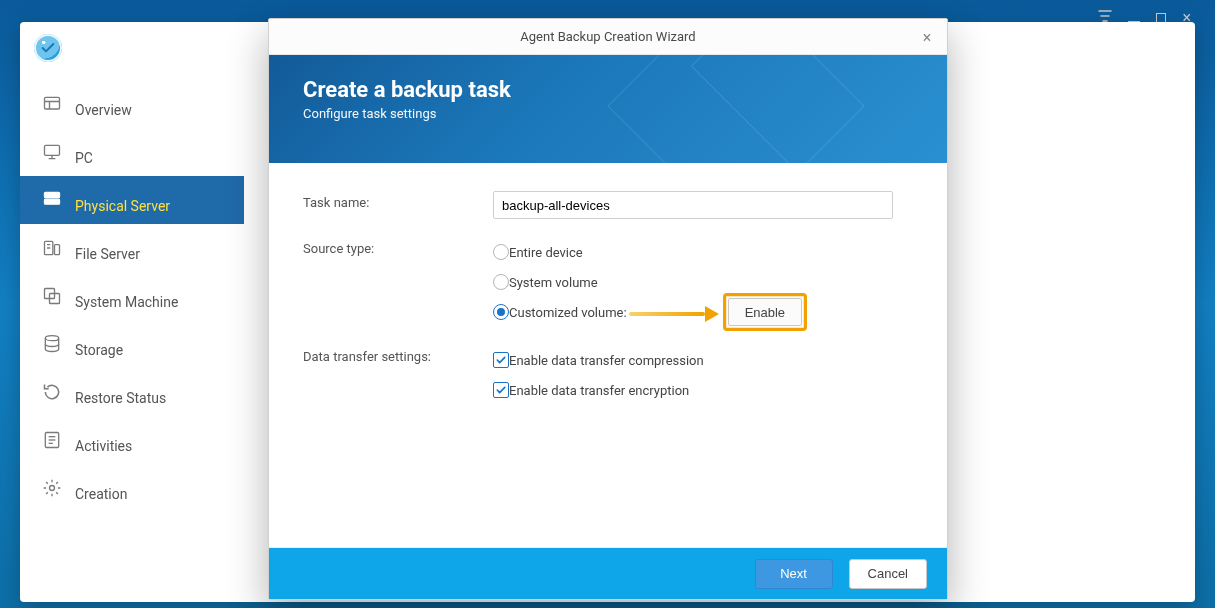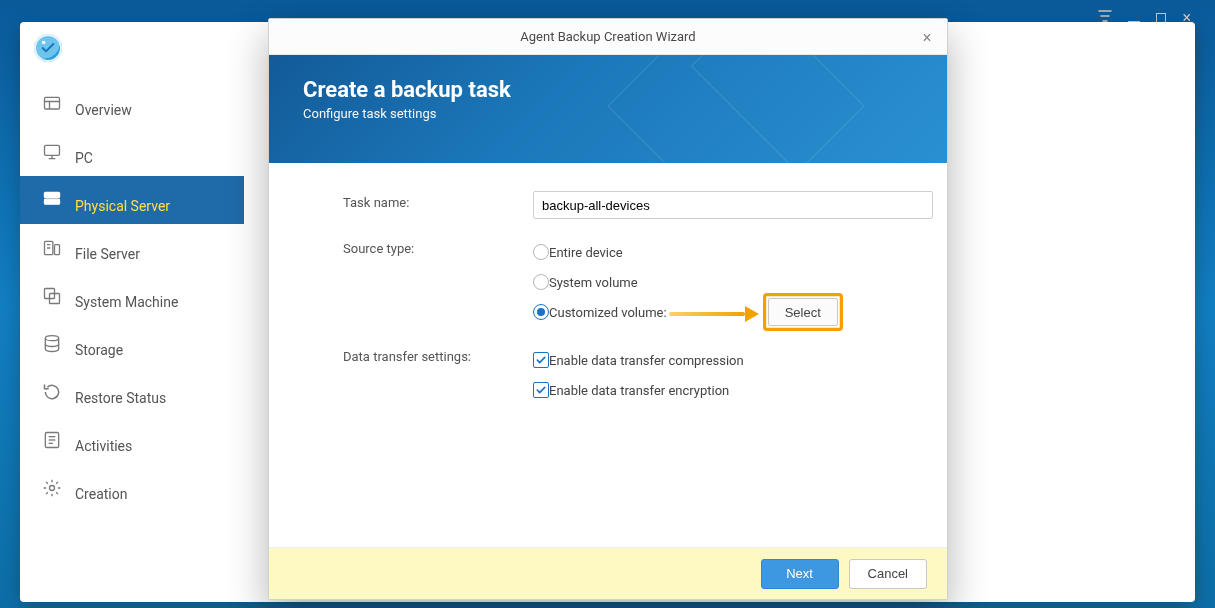--- a/index.html
+++ b/index.html
@@ -82,21 +82,21 @@
     position:relative; overflow:hidden; color:#fff; padding:22px 34px 0 34px;
   }
   .dialog-banner::before, .dialog-banner::after {
     content:""; position:absolute; border:1px solid rgba(255,255,255,.12);
     transform: rotate(45deg);
   }
   .dialog-banner::before { width:260px; height:260px; right:-60px; top:-120px; }
   .dialog-banner::after  { width:180px; height:180px; right:120px; top:-40px; }
   .dialog-banner h2 { font-size:22px; font-weight:700; margin-bottom:4px; }
   .dialog-banner .sub { font-size:13px; opacity:.95; }
-  .dialog-body { flex:1; padding: 28px 34px 10px 52px; overflow:auto;margin-left:22px; }
+  .dialog-body { flex:1; padding: 28px 34px 10px 34px; overflow:auto; }
   .form-row { display:flex; align-items:flex-start; margin-bottom: 18px; }
   .form-label { width:190px; flex-shrink:0; color:#555; padding-top:4px; font-size:13px; }
   .form-field { flex:1; }
   input.text {
     width: 400px; height:28px; border:1px solid #cfcfcf; border-radius:2px;
     padding:0 8px; font-size:13px; color:#000000; background:#fff;
   }
   .radio-row, .check-row { display:flex; align-items:center; gap:0; height:30px; font-size:13px; color:#444; }
   .radio {
     width:16px; height:16px; border-radius:50%; border:1px solid #b5b5b5; background:#fff;
@@ -126,21 +126,21 @@
     position:absolute; left:0; right:14px; top:3px; height:4px;
     background:linear-gradient(90deg,#f7d26a,#f2a100);
     border-radius:2px;
   }
   .annot-arrow .head {
     position:absolute; right:0; top:-3px; width:0; height:0;
     border-left:14px solid #f2a100; border-top:8px solid transparent; border-bottom:8px solid transparent;
   }
   .dialog-footer {
     height:52px; border-top:1px solid #eee; display:flex; align-items:center; justify-content:flex-end;
-    gap:10px; padding:0 20px; background:#fef9c3;
+    gap:16px; padding:0 20px; background:#0ea5e9;
   }
   .btn {
     height:30px; min-width:78px; padding:0 18px; border:1px solid #c8c8c8; background:#fff;
     border-radius:3px; font-size:13px; color:#444; cursor:pointer;
   }
   .btn.primary { background:#3e97e1; border-color:#2f87d3; color:#fff; }
   .search-icon { width:14px; height:14px; }
 </style>
 </head>
 <body>
@@ -299,21 +299,21 @@
           <span>System volume</span>
         </div>
         <div class="radio-row">
           <span class="radio checked"></span>
           <span>Customized volume:</span>
           <span class="annot-arrow">
               <span class="shaft"></span>
               <span class="head"></span>
             </span>
           <span class="highlight-box">
-            <button class="select-btn">Select</button>
+            <button class="select-btn">Enable</button>
           </span>
         </div>
       </div>
     </div>
 
     <div class="form-row" style="align-items:flex-start;">
       <div class="form-label">Data transfer settings:</div>
       <div class="form-field">
         <div class="check-row">
           <span class="checkbox checked">

